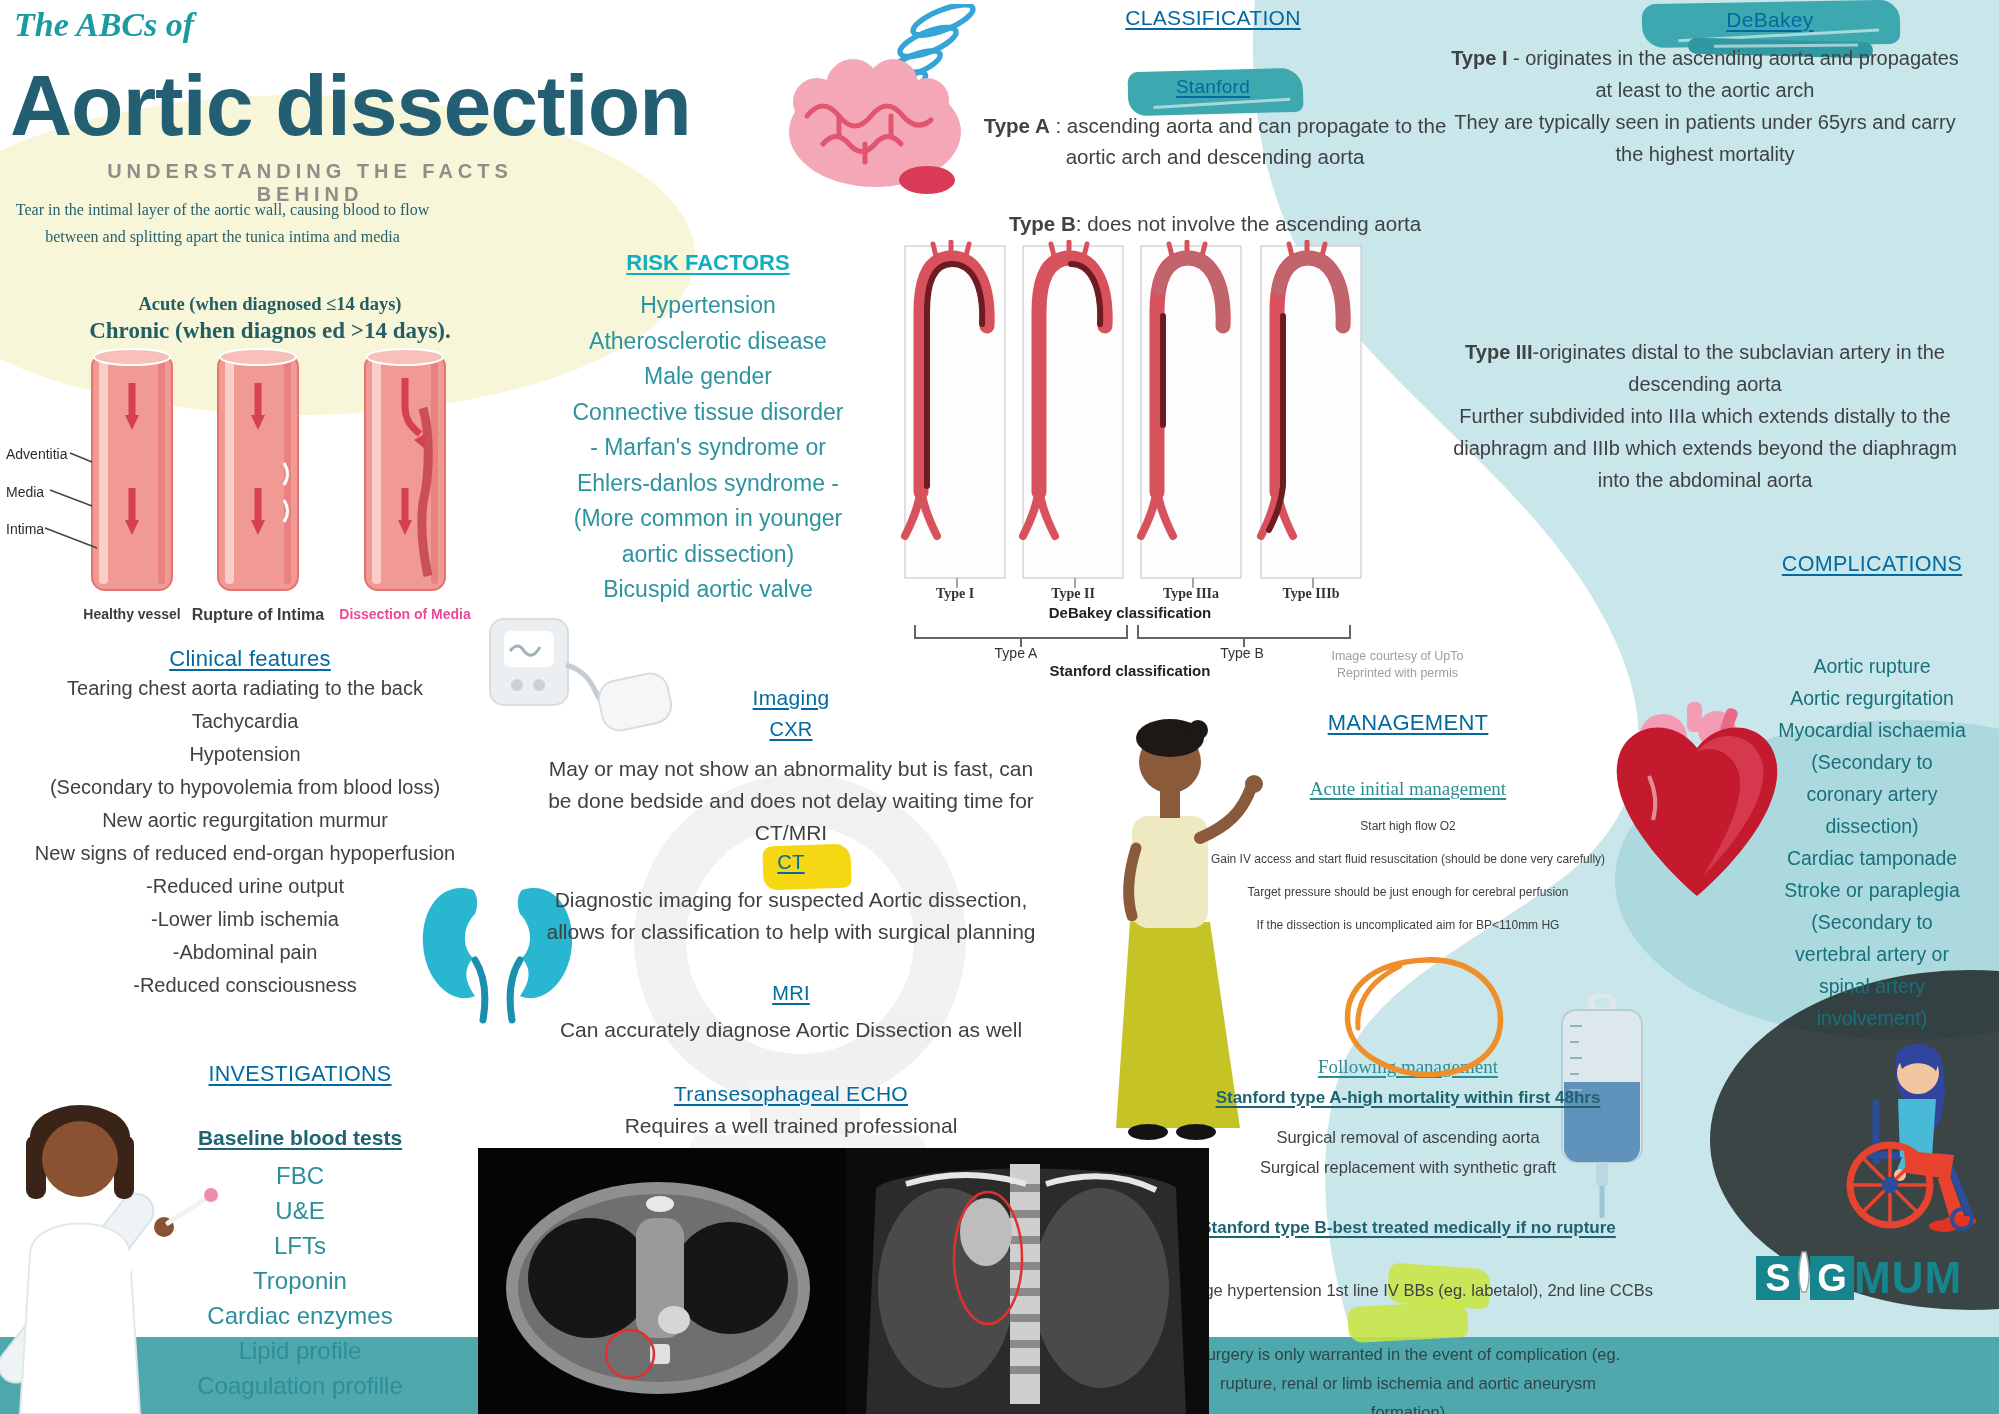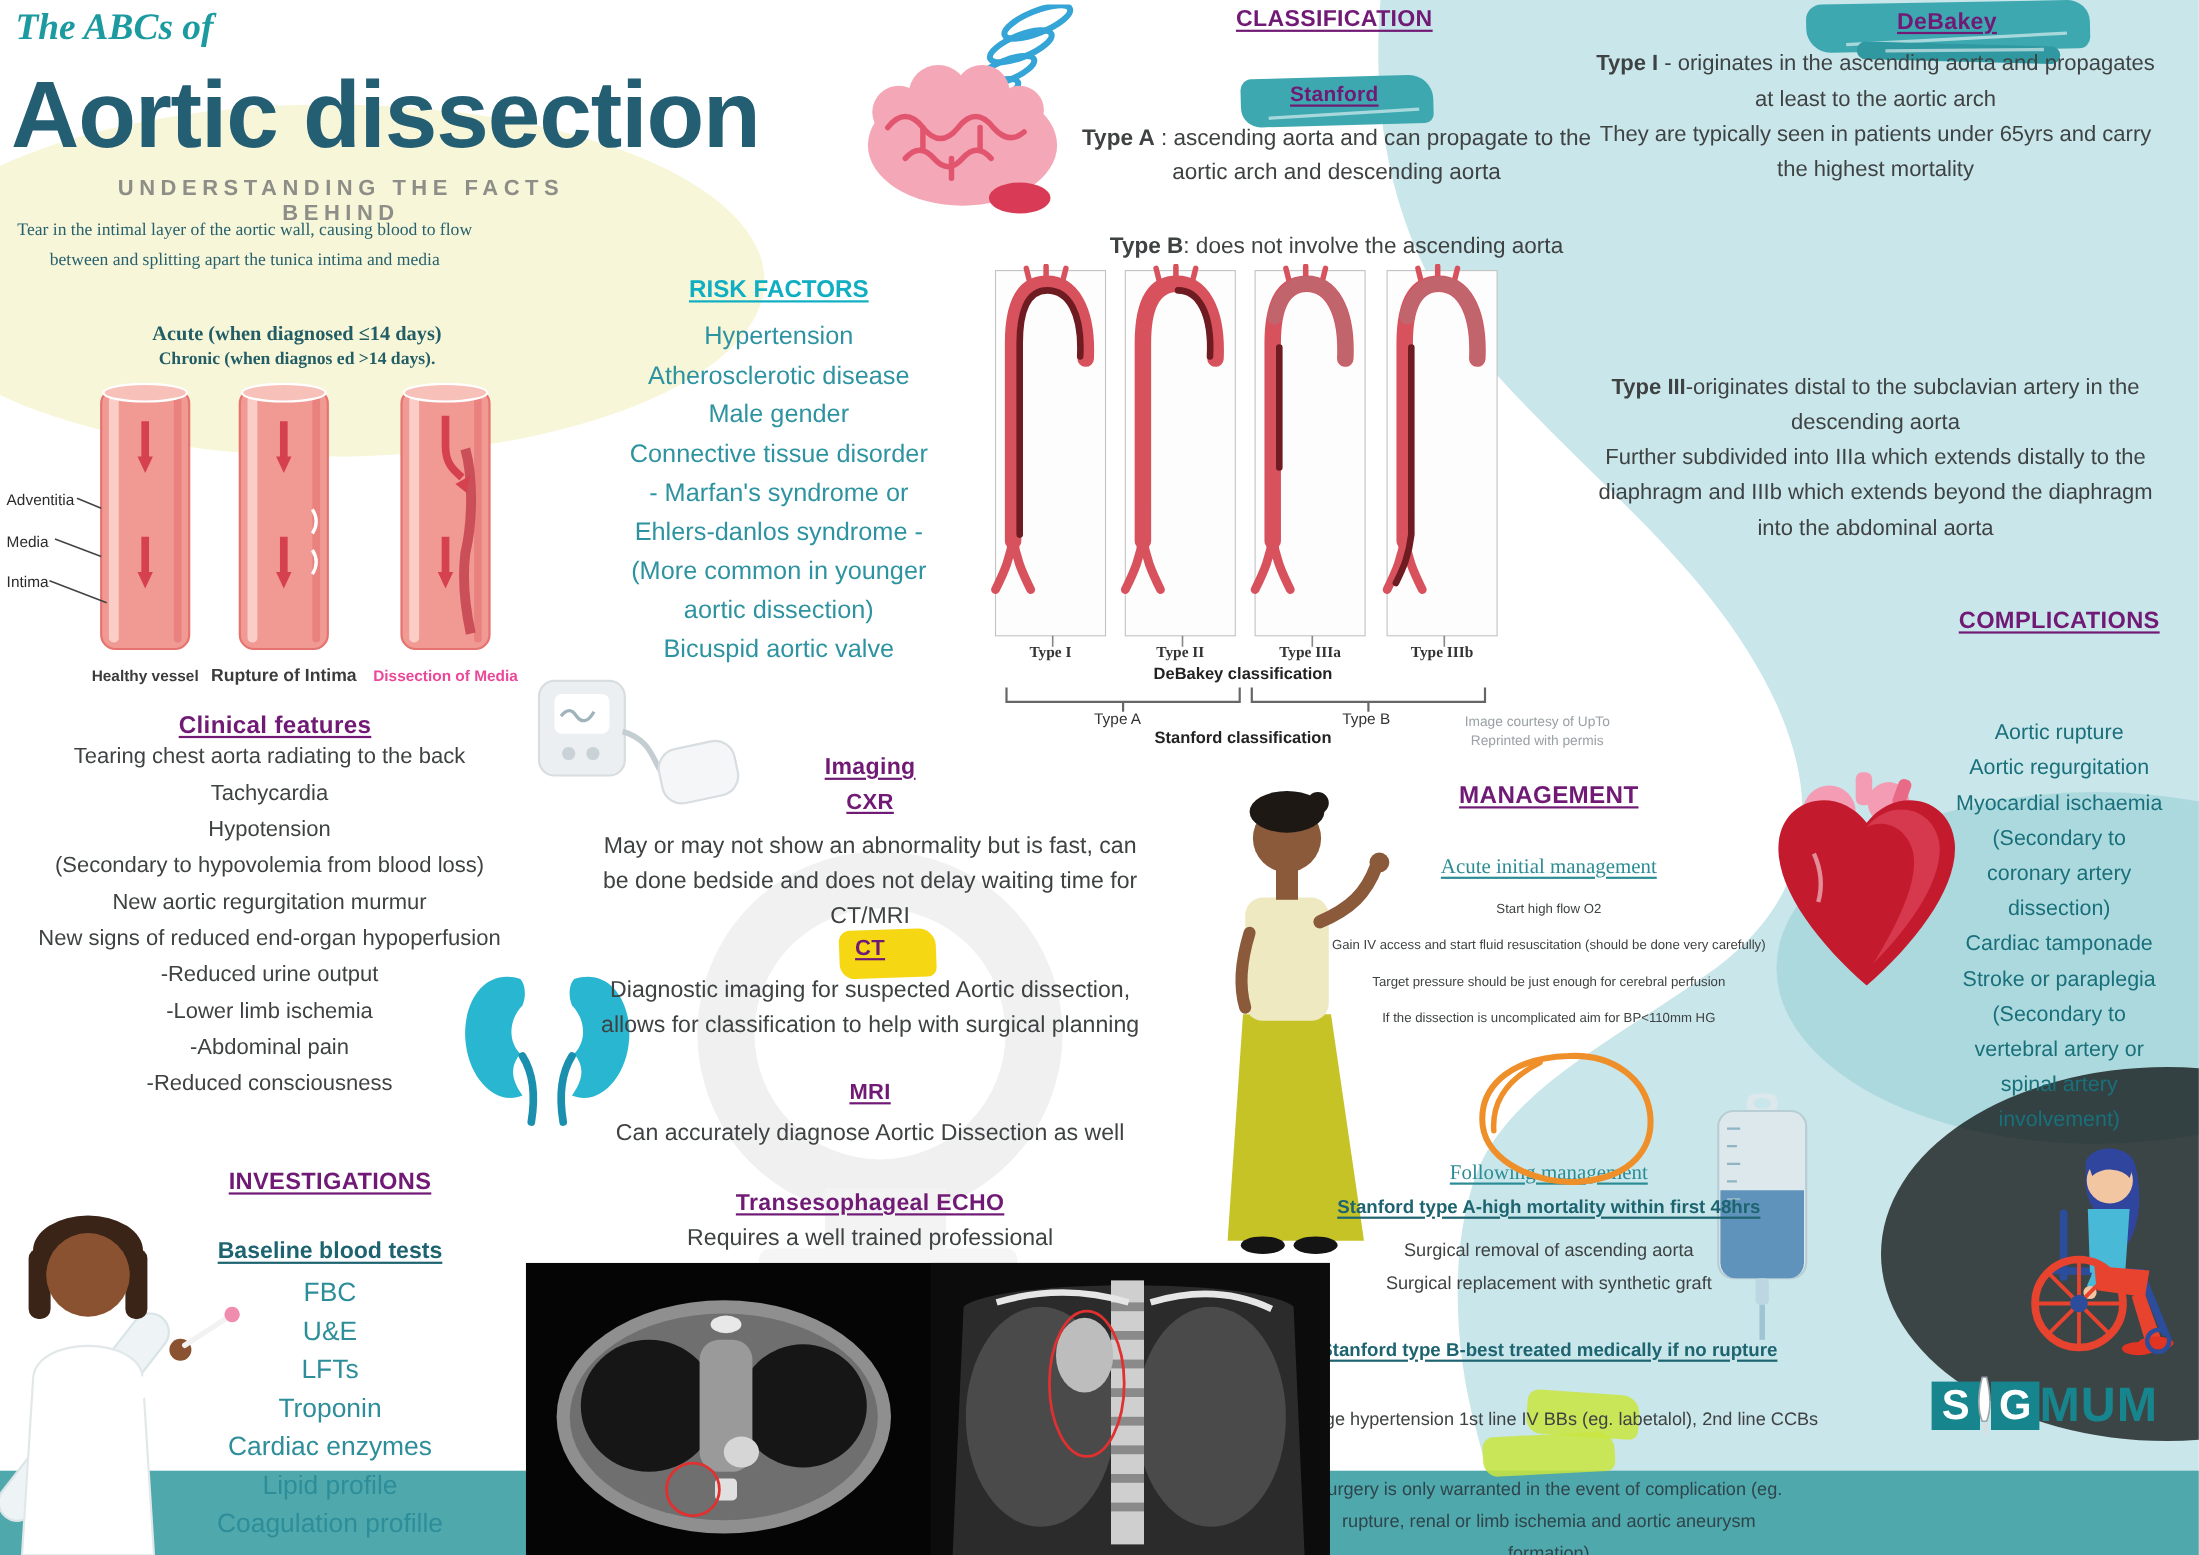--- a/index.html
+++ b/index.html
@@ -2,21 +2,21 @@
 <html><head>
 <meta charset="utf-8">
 <style>
   html,body{margin:0;padding:0;background:#e8e8e8}
   #canvas{position:relative;width:1999px;height:1414px;background:#ffffff;overflow:hidden;
           font-family:"Liberation Sans",sans-serif}
   .abs{position:absolute}
   .t{position:absolute;font-family:"Liberation Sans",sans-serif;color:#3f4242;text-align:center;z-index:2}
   .b{font-weight:bold}
   .u{text-decoration:underline;text-underline-offset:3px;text-decoration-thickness:2px}
-  .hd{font-weight:700;color:#701a75;letter-spacing:.3px}
+  .hd{font-weight:400;color:#0369a1;letter-spacing:.3px}
   .serif{font-family:"Liberation Serif","DejaVu Serif",serif}
   .ill{position:absolute;z-index:1}
   .z2{z-index:2}.z3{z-index:3}
   .brush{position:absolute;background:#3da8b0;z-index:1}
   .brush:after{content:"";position:absolute;left:14%;right:8%;bottom:9px;height:3px;background:rgba(255,255,255,.55);transform:rotate(-2deg)}
   .hl{position:absolute;z-index:1;border-radius:10px 16px 8px 14px}
   .sq{display:inline-block;width:44px;height:44px;background:#17858d;color:#fff;font-weight:800;
       font-size:38px;line-height:44px;text-align:center;vertical-align:middle}
   .mum{display:inline-block;color:#17858d;font-weight:800;font-size:44px;line-height:44px;vertical-align:middle;letter-spacing:1px}
 </style>
@@ -36,21 +36,21 @@
       <rect x="690" y="1135" width="235" height="30" rx="10" fill="#ebebed"></rect>
     </g>
     <rect x="0" y="1337" width="1999" height="77" fill="#4fa8ac"></rect>
   </svg>
 
   <div class="t serif" style="left:14px;top:6px;width:420px;text-align:left;font-size:34px;font-style:italic;font-weight:bold;color:#1b9aa0">The ABCs of</div>
   <div class="t" style="left:10px;top:56px;width:760px;text-align:left;font-size:86px;font-weight:800;color:#235e73;letter-spacing:-1px">Aortic dissection</div>
   <div class="t" style="left:95px;top:160px;width:430px;font-size:20px;font-weight:bold;color:#8e8e88;letter-spacing:5px">UNDERSTANDING THE FACTS BEHIND</div>
   <div class="t serif" style="left:5px;top:196px;width:435px;font-size:16px;line-height:27px;color:#27616d">Tear in the intimal layer of the aortic wall, causing blood to flow between and splitting apart the tunica intima and media</div>
   <div class="t serif b" style="left:55px;top:294px;width:430px;font-size:18.5px;color:#235e66">Acute (when diagnosed ≤14 days)</div>
-  <div class="t serif b" style="left:55px;top:318px;width:430px;font-size:16px;color:#235e66">Chronic (when diagnos ed &gt;14 days).</div>
+  <div class="t serif b" style="left:55px;top:318px;width:430px;font-size:23px;color:#235e66">Chronic (when diagnos ed &gt;14 days).</div>
 
   <div class="ill" style="left:0;top:348px">
     <svg width="470" height="250" viewBox="0 0 470 250">
       <defs>
         <g id="tube">
           <rect x="-40" y="6" width="80" height="236" rx="13" fill="#f19a94" stroke="#e5736f" stroke-width="2"></rect>
           <rect x="-33" y="12" width="9" height="224" rx="4" fill="#fbd3cc" opacity=".9"></rect>
           <rect x="26" y="12" width="7" height="224" rx="3" fill="#e5736f" opacity=".6"></rect>
           <ellipse cx="0" cy="9" rx="38" ry="8" fill="#f7c1ba" stroke="#ffffff" stroke-width="2"></ellipse>
         </g>

